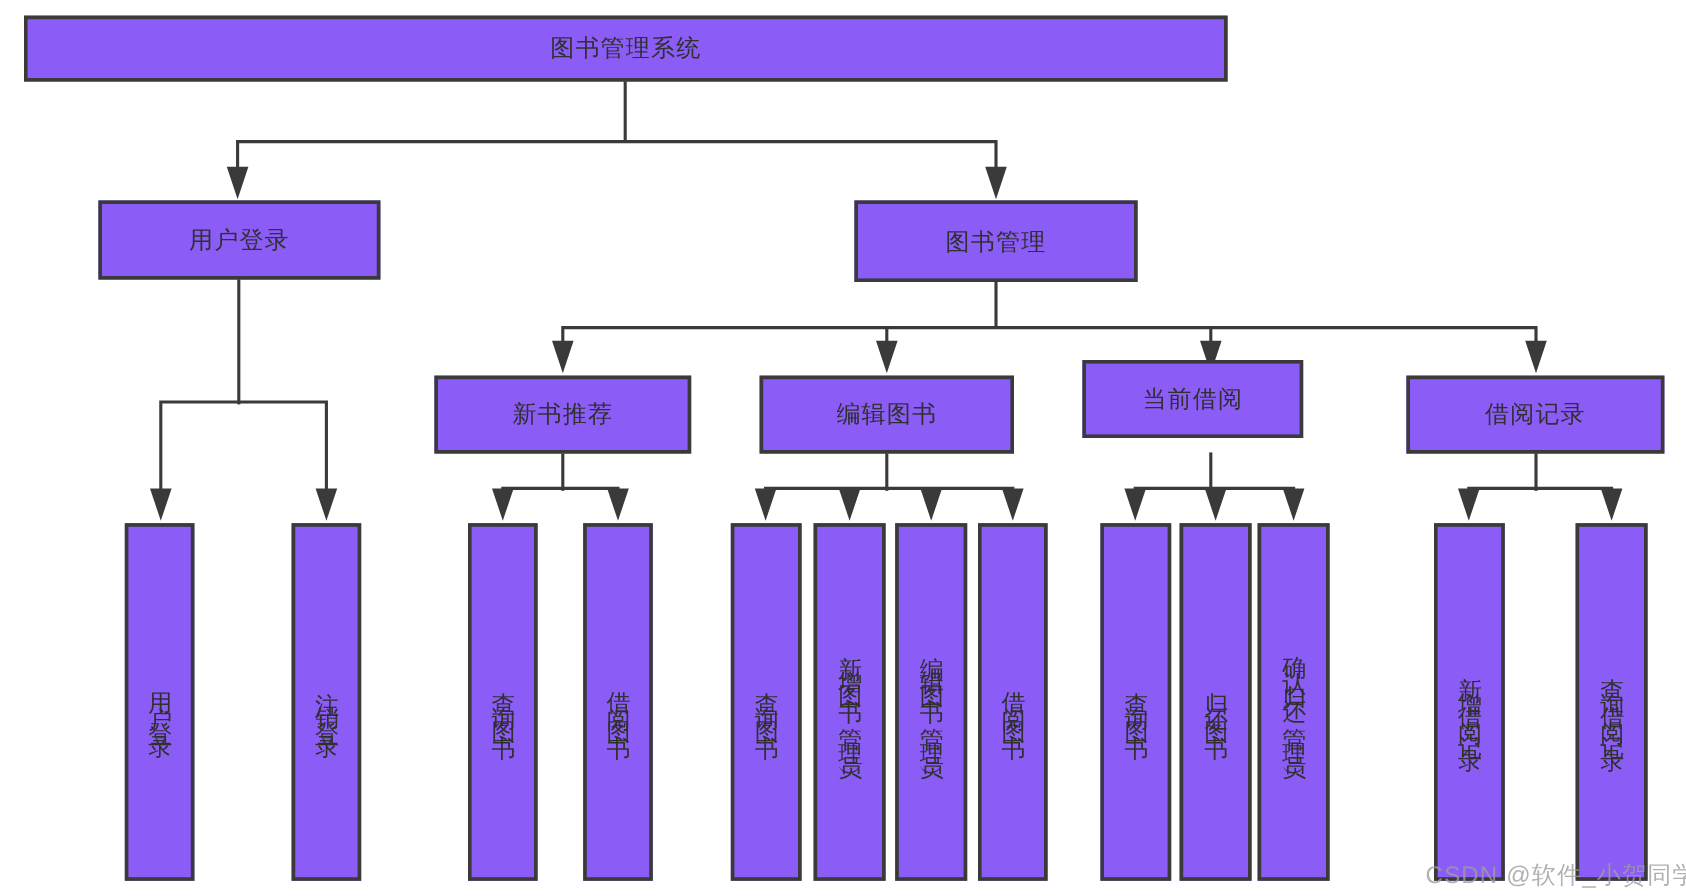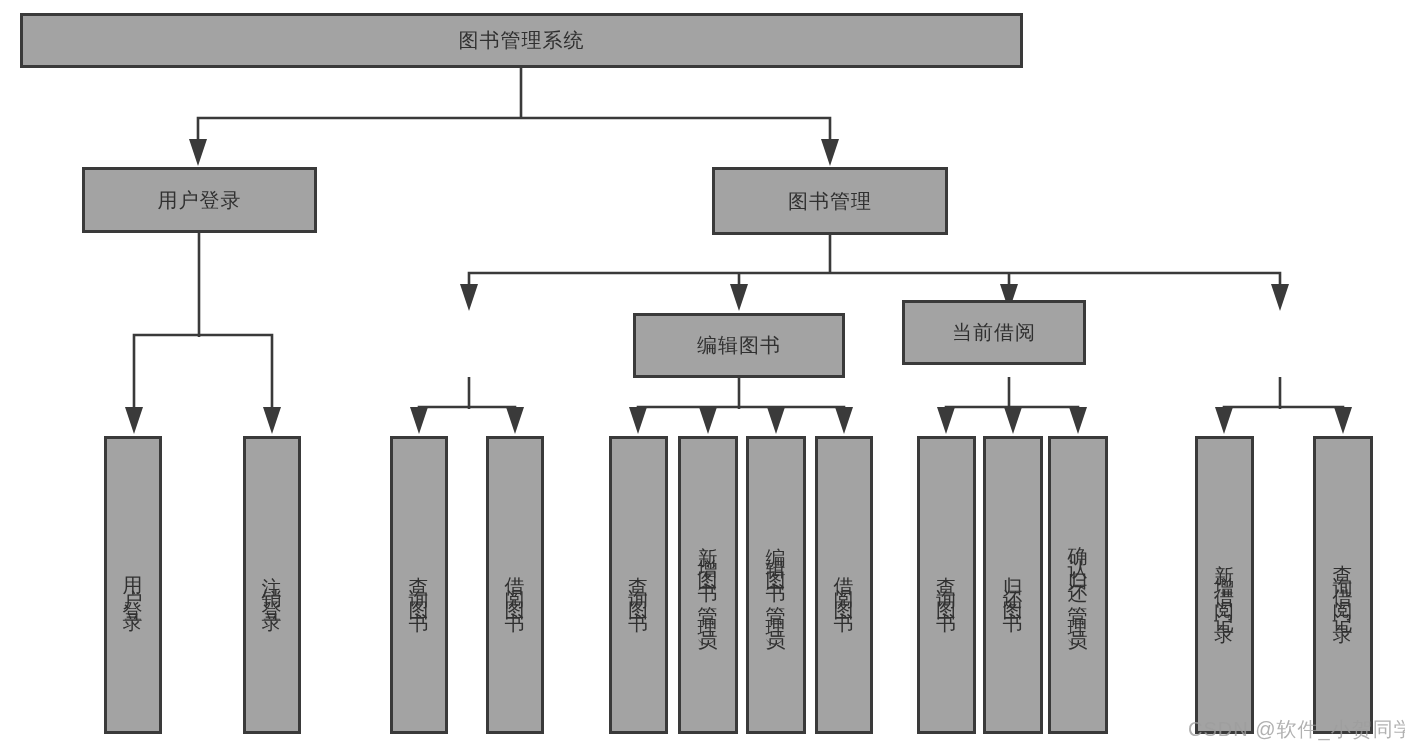--- a/index.html
+++ b/index.html
@@ -7,21 +7,21 @@
     position:relative;
     width:1405px;height:747px;
     background:#ffffff;
     font-family:"Liberation Sans","DejaVu Sans",sans-serif;
     overflow:hidden;
   }
   .box{
     position:absolute;
     box-sizing:border-box;
     border:3px solid #3a3a3a;
-    background:#a3a3a3;
+    background:#8b5cf6;
     display:flex;
     align-items:center;
     justify-content:center;
     color:#303030;
     font-size:20px;
     letter-spacing:1px;
     z-index:2;
   }
   .box.v{
     writing-mode:vertical-rl;
@@ -98,22 +98,24 @@
     <polyline points="1224,411 1224,407 1343,407 1343,411"></polyline>
     <polygon points="1215,407 1233,407 1224,434"></polygon>
     <polygon points="1334,407 1352,407 1343,434"></polygon>
   </svg>
 
   <div class="box" style="left:20px;top:13px;width:1003px;height:55px">图书管理系统</div>
 
   <div class="box" style="left:82px;top:167px;width:235px;height:66px">用户登录</div>
   <div class="box" style="left:712px;top:167px;width:236px;height:68px">图书管理</div>
 
+  <div class="box" style="left:362px;top:313px;width:214px;height:65px">新书推荐</div>
   <div class="box" style="left:633px;top:313px;width:212px;height:65px">编辑图书</div>
   <div class="box" style="left:902px;top:300px;width:184px;height:65px">当前借阅</div>
+  <div class="box" style="left:1172px;top:313px;width:215px;height:65px">借阅记录</div>
 
   <div class="box v" style="left:104px;top:436px;width:58px;height:298px">用户登录</div>
   <div class="box v" style="left:243px;top:436px;width:58px;height:298px">注销登录</div>
 
   <div class="box v" style="left:390px;top:436px;width:58px;height:298px">查询图书</div>
   <div class="box v" style="left:486px;top:436px;width:58px;height:298px">借阅图书</div>
 
   <div class="box v" style="left:609px;top:436px;width:59px;height:298px">查询图书</div>
   <div class="box v" style="left:678px;top:436px;width:60px;height:298px">新增图书（管理员）</div>
   <div class="box v" style="left:746px;top:436px;width:60px;height:298px">编辑图书（管理员）</div>

